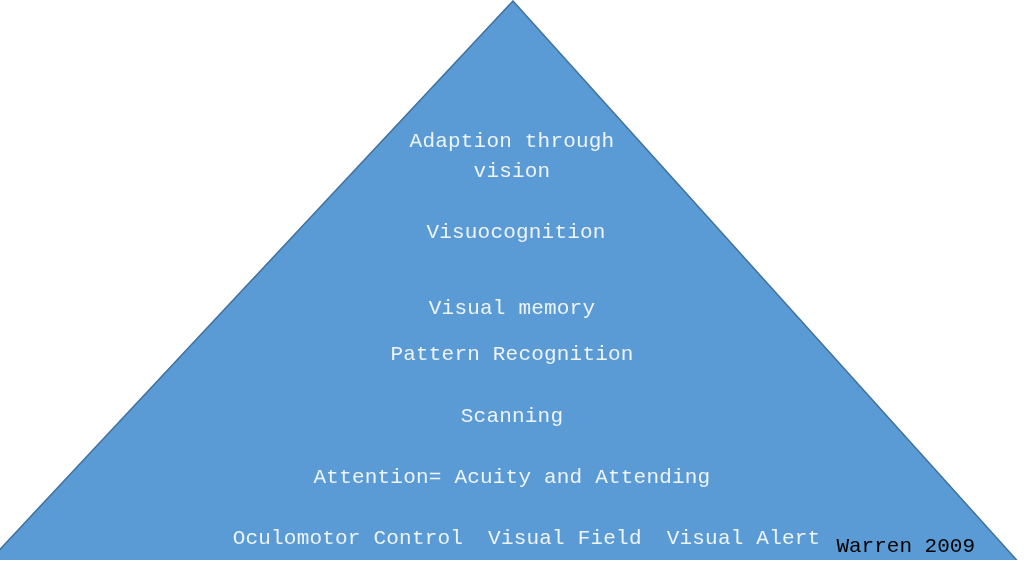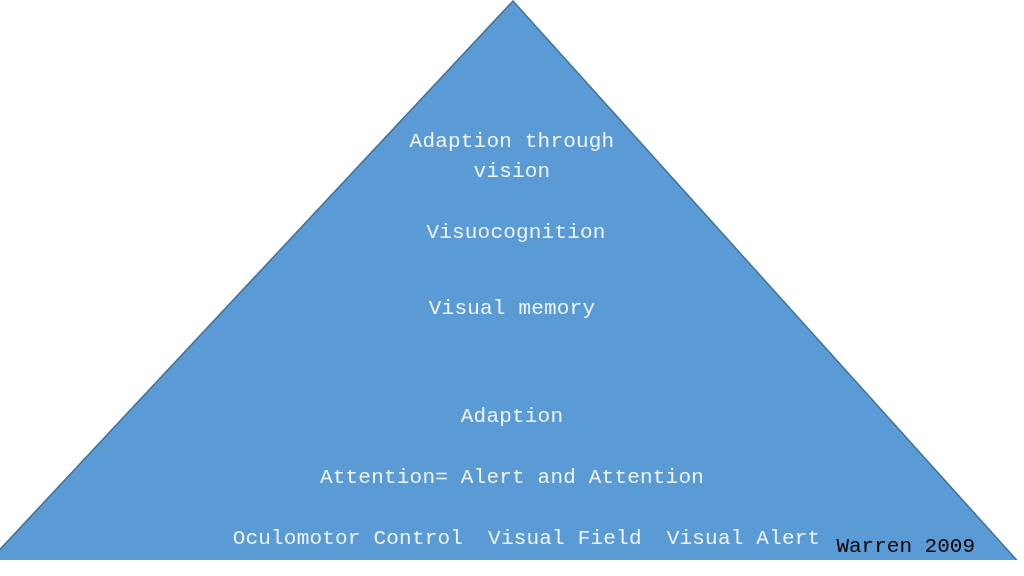--- a/index.html
+++ b/index.html
@@ -60,24 +60,25 @@
 
   <div class="level level-top">
     <div>Adaption through</div>
     <div>vision</div>
   </div>
 
   <div class="level level-visuocognition">Visuocognition</div>
 
   <div class="level level-visual-memory">Visual memory</div>
 
+  <div class="level level-pattern-recognition">Pattern Recognition</div>
 
-  <div class="level level-scanning">Adaption</div>
+  <div class="level level-scanning">Scanning</div>
 
-  <div class="level level-attention">Attention= Alert and Attention</div>
+  <div class="level level-attention">Attention= Acuity and Attending</div>
 
   <div class="level level-foundation">
     <span>Oculomotor Control</span>
     <span>Visual Field</span>
     <span>Visual Alert</span>
   </div>
 
   <div class="attribution">Warren 2009</div>
 
 </div>

